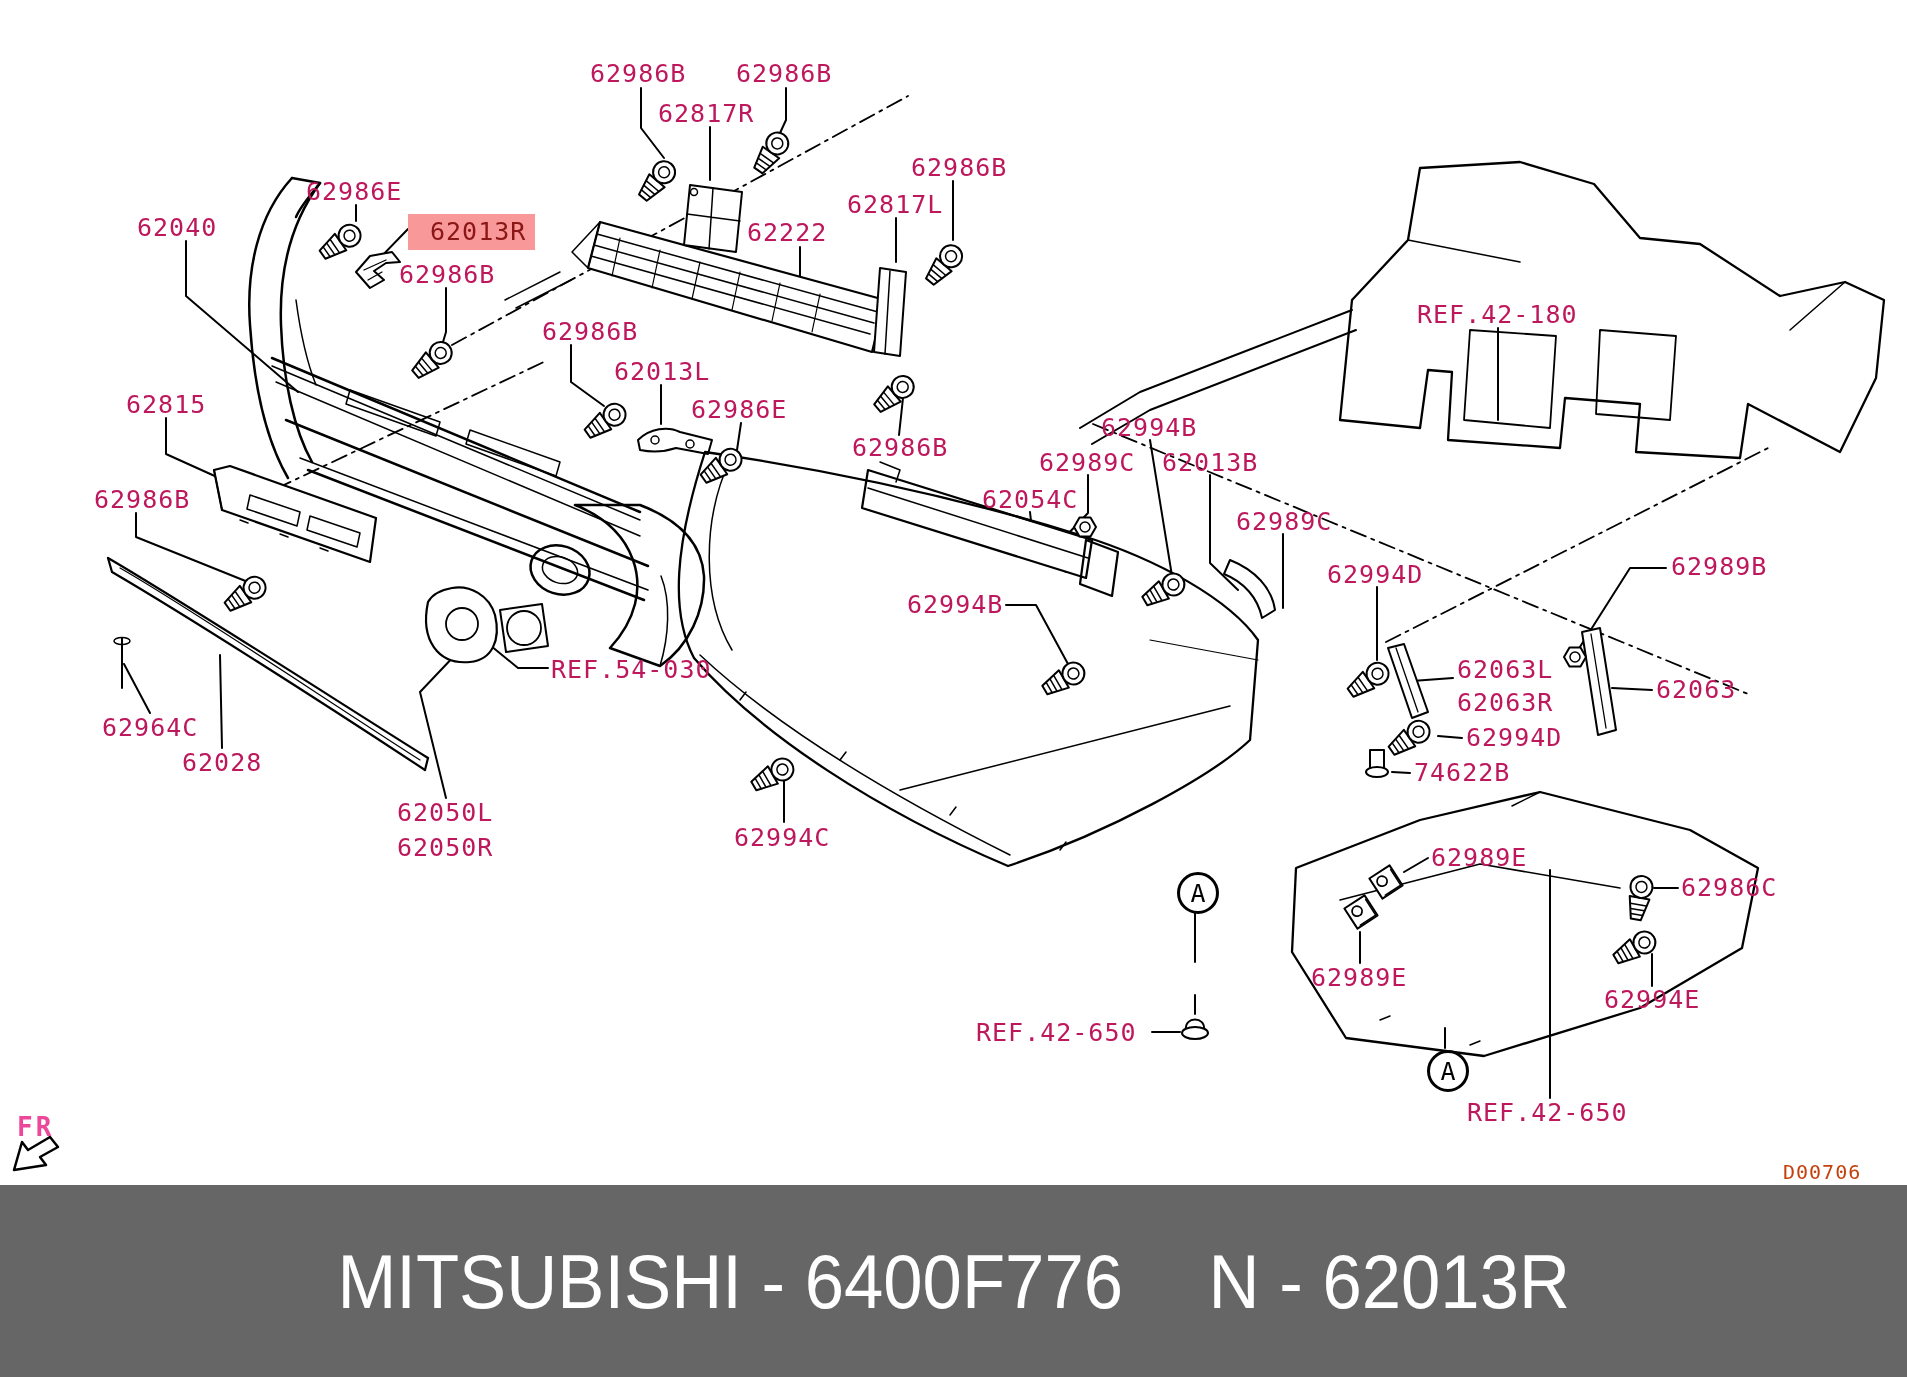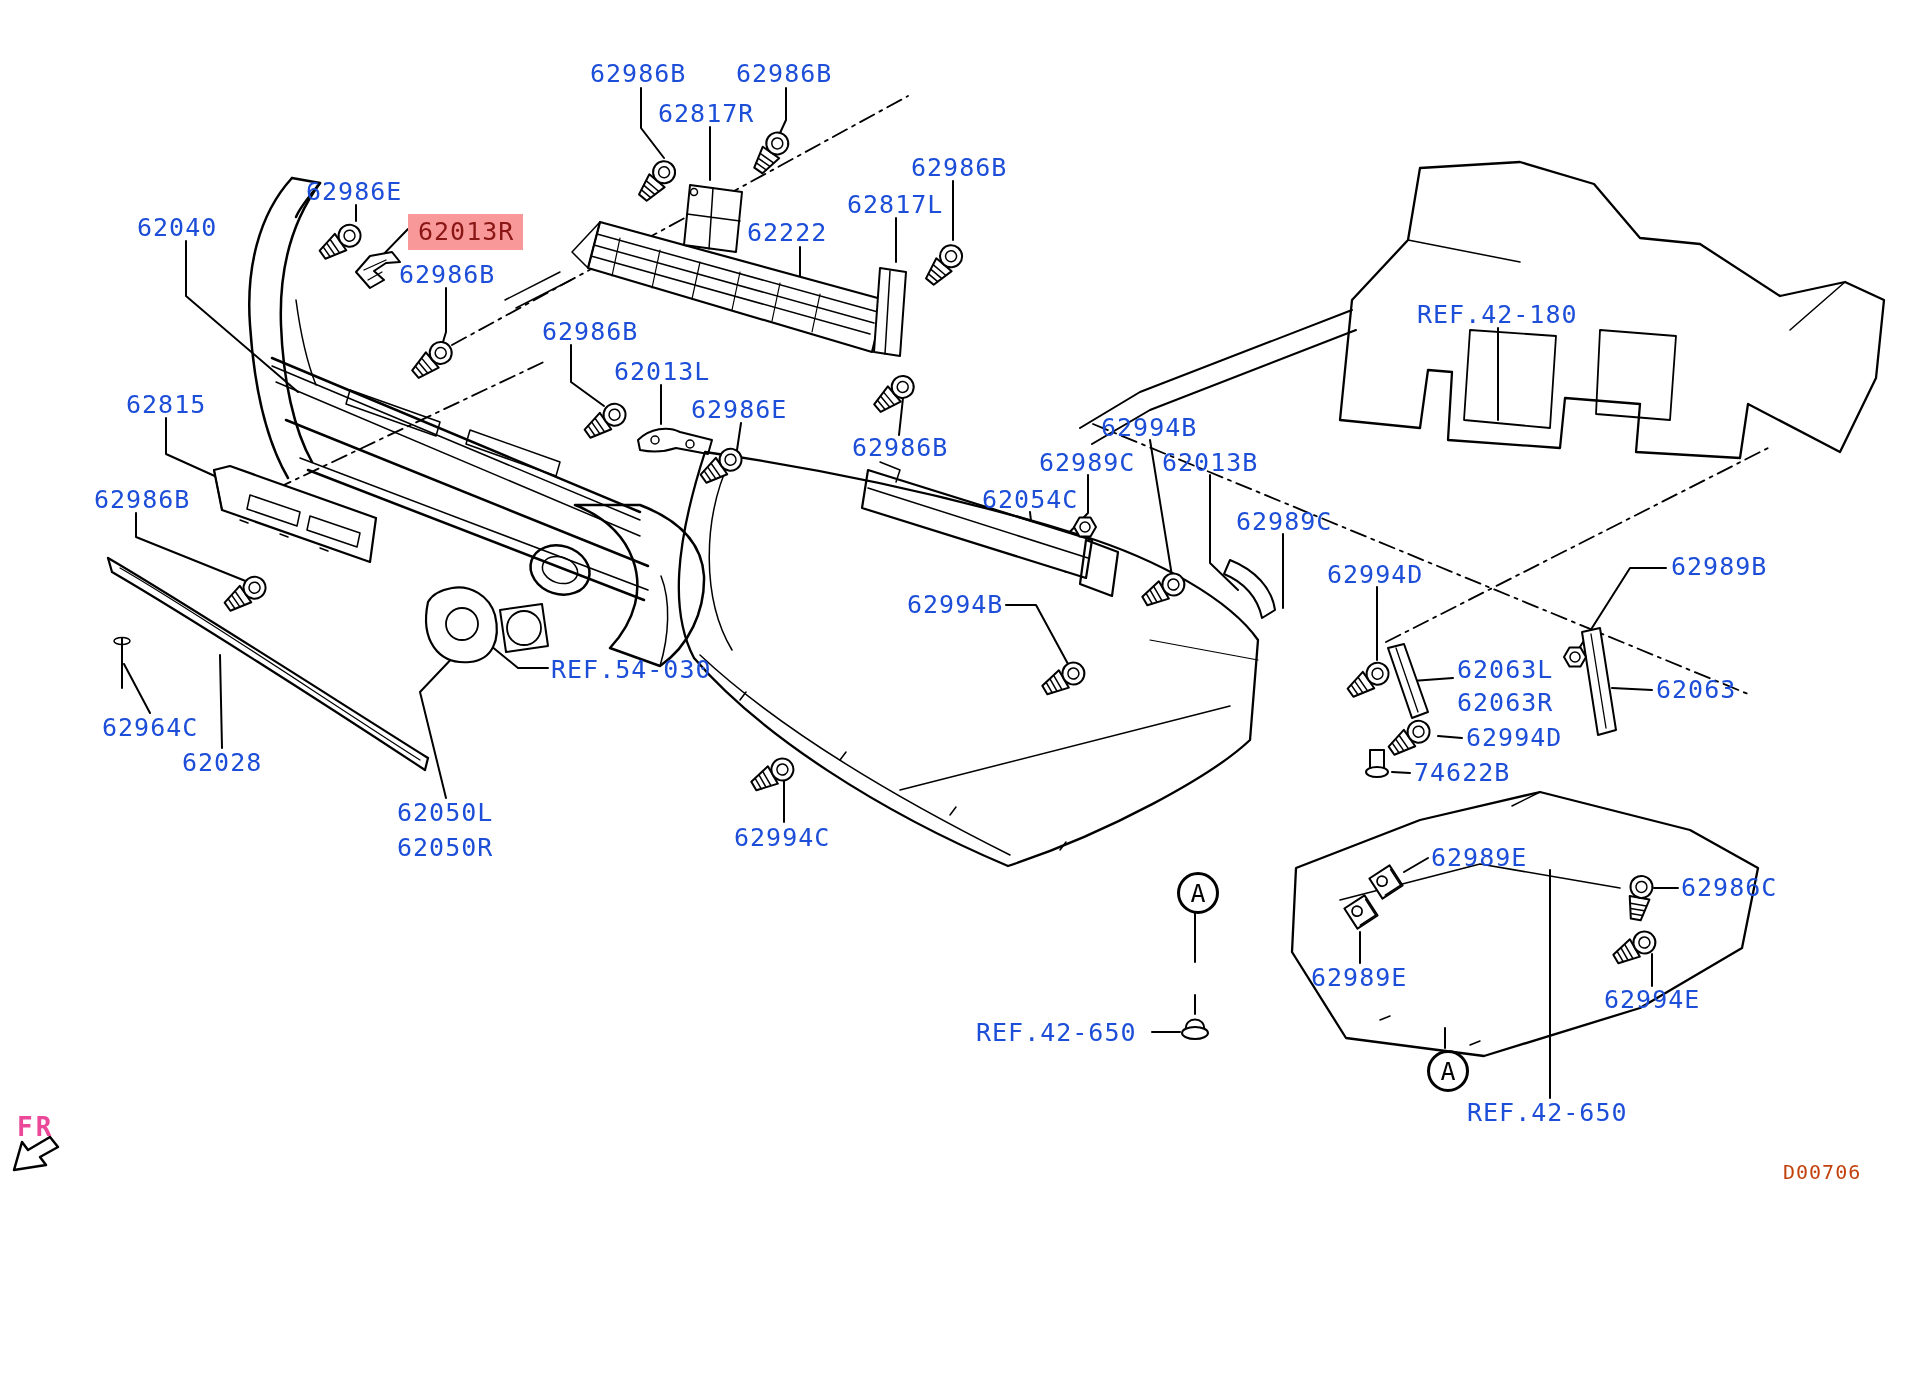--- a/index.html
+++ b/index.html
@@ -1,22 +1,22 @@
 <!DOCTYPE html>
 <html style="--hl-bg: #F99898; --hl-fg: #8B1616; --footer-bg: #666666; --footer-fg: #ffffff;"><head>
 <meta charset="utf-8">
 <style>
   html,body{margin:0;padding:0;background:#fff;}
   .stage{position:relative;width:1907px;height:1377px;background:#fff;overflow:hidden;
          font-family:"DejaVu Sans Mono",monospace;}
   svg.art{position:absolute;left:0;top:0;}
   .part-label{position:absolute;font:25px "DejaVu Sans Mono",monospace;letter-spacing:1px;
-              color:#1d4ed8;line-height:1;white-space:nowrap;}
+              color:#be185d;line-height:1;white-space:nowrap;}
   .part-label.hl{background:var(--hl-bg,#F99898);color:var(--hl-fg,#8B1616);
-                 padding:5px 9px 6px 10px;text-align:center;}
+                 padding:5px 9px 6px 22px;text-align:center;}
   .a-marker{position:absolute;width:36px;height:36px;border:3px solid #000;border-radius:50%;
             background:#fff;display:flex;align-items:center;justify-content:center;
             font:25px "DejaVu Sans Mono",monospace;}
   .drawing-code{position:absolute;font:20px "DejaVu Sans Mono",monospace;letter-spacing:1px;color:#c2410c;}
   .fr-label{position:absolute;font:26px "DejaVu Sans Mono",monospace;font-weight:700;
             letter-spacing:3px;color:#ec4899;}
   .footer{position:absolute;left:0;top:1185px;width:1907px;height:192px;
           background:var(--footer-bg,#666666);color:var(--footer-fg,#ffffff);
           display:flex;align-items:center;justify-content:center;}
   .footer-inner{display:flex;gap:92px;align-items:baseline;
@@ -301,14 +301,20 @@
   <div id="markers-layer">
 
   <div class="a-marker" style="left: 1177px; top: 872px;">A</div>
       <div class="a-marker" style="left: 1427px; top: 1050px;">A</div>
     </div>
 
   <div class="fr-label" style="left:17px;top:1112px">FR</div>
 
   <div class="drawing-code" style="left:1783px;top:1160px">D00706</div>
 
+  <div class="footer">
+    <div class="footer-inner">
+      <span>MITSUBISHI - 6400F776</span>
+      <span>N - 62013R</span>
+    </div>
+  </div>
 
 </div>
 
 </body></html>

